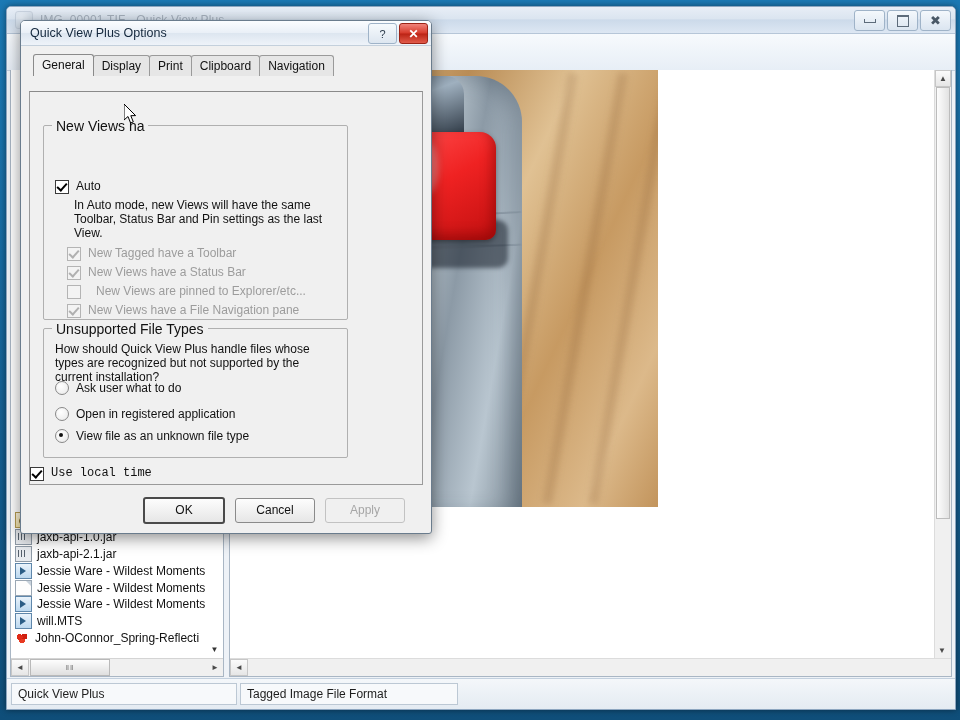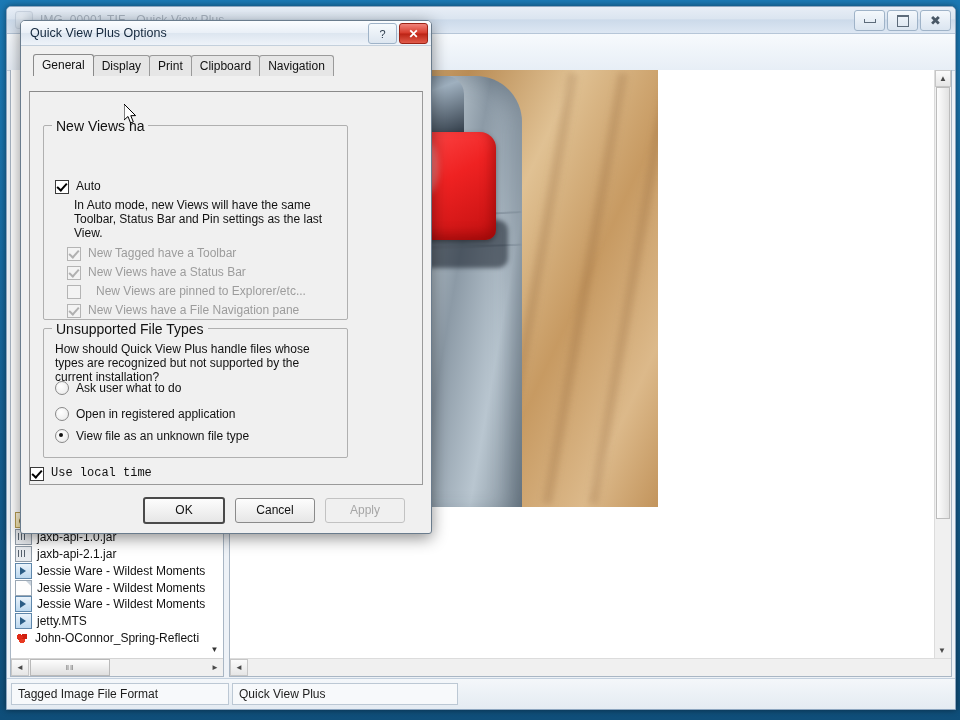--- a/index.html
+++ b/index.html
@@ -415,21 +415,21 @@
           <div class="frow">
             <span class="ficon doc"></span>
             <span>Jessie Ware - Wildest Moments</span>
           </div>
           <div class="frow">
             <span class="ficon media"></span>
             <span>Jessie Ware - Wildest Moments</span>
           </div>
           <div class="frow">
             <span class="ficon media"></span>
-            <span>jetty.MTS</span>
+            <span>will.MTS</span>
           </div>
           <div class="frow">
             <span class="ficon psd"></span>
             <span>John-OConnor_Spring-Reflecti</span>
           </div>
         </div>
         <div id="file-vdown">▼</div>
         <div id="file-hscroll">
           <div class="sbarrow">◄</div>
           <div id="file-hthumb">‖‖</div>
@@ -467,22 +467,22 @@
           </div>
         </div>
         <div id="viewer-hscroll">
           <div class="sbarrow">◄</div>
           <div style="flex:1"></div>
         </div>
       </div>
     </div>
 
     <div id="status-bar">
+      <div class="spanel" id="status-app">Quick View Plus</div>
       <div class="spanel" id="status-format">Tagged Image File Format</div>
-      <div class="spanel" id="status-app">Quick View Plus</div>
       <div class="spanel" id="status-rest"></div>
     </div>
 
   </div>
 
   <div id="dialog">
     <div id="dlg-titlebar">
       <span id="dlg-title">Quick View Plus Options</span>
       <div id="dlg-buttons">
         <div class="dbtn">?</div>

